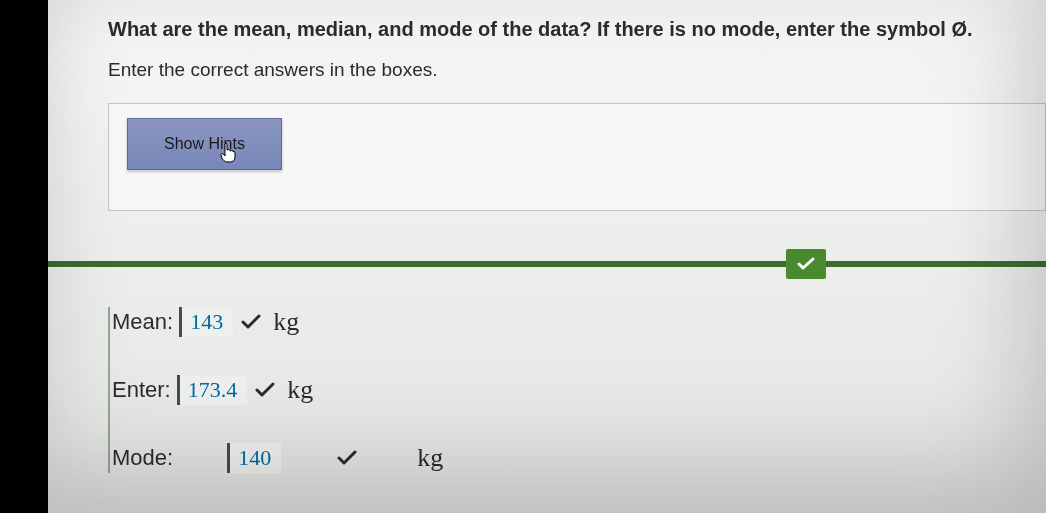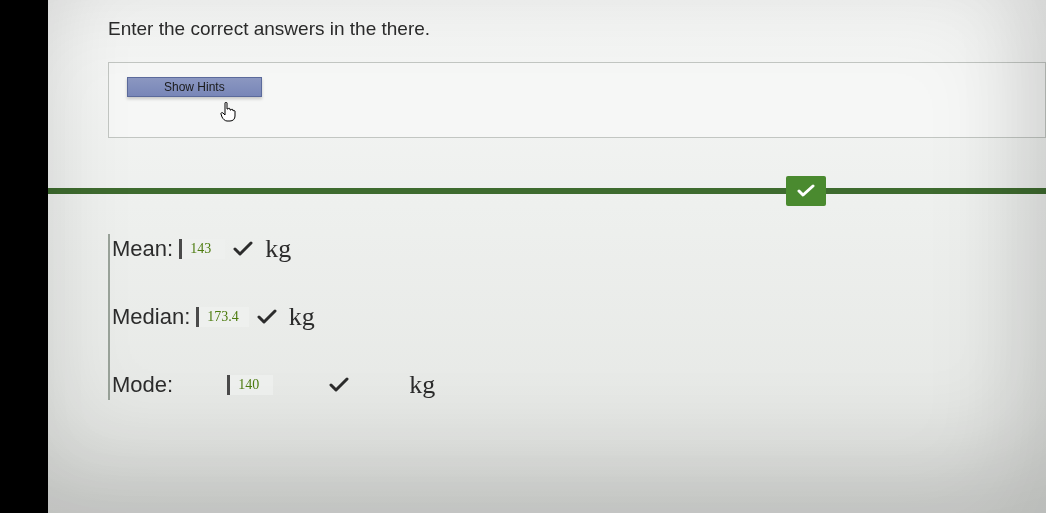--- a/index.html
+++ b/index.html
@@ -39,22 +39,22 @@
       background: #f6f7f6;
       padding: 14px 18px 40px 18px;
       margin-right: 0;
       width: calc(100% - 0px);
     }
     .show-hints-btn {
       display: inline-block;
       background: linear-gradient(180deg, #8b97c1 0%, #7886b8 100%);
       border: 1px solid #5b6a9b;
       color: #1a1a1a;
-      font-size: 12px;
-      padding: 2px 36px;
+      font-size: 16px;
+      padding: 16px 36px;
       cursor: pointer;
       position: relative;
       box-shadow: 0 2px 3px rgba(0,0,0,0.2);
     }
     .cursor-icon {
       position: absolute;
       left: 92px;
       top: 24px;
       font-size: 20px;
       color: #fff;
@@ -97,23 +97,23 @@
       color: #2c2c2c;
       margin-bottom: 38px;
     }
     .answer-row:last-child { margin-bottom: 12px; gap: 48px; }
     .answer-label { }
     .answer-box {
       margin-left: 6px;
       border-left: 3px solid #4a4a4a;
       background: #eef0ee;
       padding: 2px 10px 2px 8px;
-      color: #4d7c0f;
+      color: #0369a1;
       font-family: Georgia, 'Times New Roman', serif;
-      font-size: 14px;
+      font-size: 22px;
       min-width: 46px;
       text-align: left;
     }
     .check {
       margin-left: 8px;
       margin-right: 12px;
       display: inline-flex;
     }
     .check svg { display:block; }
     .unit {
@@ -128,21 +128,22 @@
       box-shadow: inset 0 -60px 90px rgba(0,0,0,0.12), inset -40px 0 90px rgba(0,0,0,0.08);
     }
   </style>
 </head>
 <body>
 
 <div class="black-bar"></div>
 
 <div class="page">
 
-  <div class="instruction">Enter the correct answers in the there.</div>
+  <div class="question">What are the mean, median, and mode of the data? If there is no mode, enter the symbol Ø.</div>
+  <div class="instruction">Enter the correct answers in the boxes.</div>
 
   <div class="hints-panel">
     <button class="show-hints-btn">
       <span>Show Hints</span>
       <span class="cursor-icon">
         <svg width="18" height="20" viewBox="0 0 18 20">
           <path d="M5 1 C5 0 7 0 7 1 L7 7 L8 7 C8 6 10 6 10 7 L10 8 L11 8 C11 7 13 7 13 8 L13 9 C13 8.5 15 8.5 15 9 L15 14 C15 17 13 19 10 19 L7 19 C5 19 3 17 2 15 L1 12 C0.5 11 2 10 3 11 L5 13 Z" fill="#fff" stroke="#000" stroke-width="1"></path>
         </svg>
       </span>
     </button>
@@ -164,21 +165,21 @@
       <span class="answer-box">143</span>
       <span class="check">
         <svg width="20" height="16" viewBox="0 0 20 16">
             <path d="M2 8 L7 13 L18 2" stroke="#2c2c2c" stroke-width="3" fill="none" stroke-linecap="round" stroke-linejoin="round"></path>
           </svg>
       </span>
       <span class="unit">kg</span>
     </div>
 
     <div class="answer-row">
-      <span class="answer-label">Median:</span>
+      <span class="answer-label">Enter:</span>
       <span class="answer-box">173.4</span>
       <span class="check">
         <svg width="20" height="16" viewBox="0 0 20 16">
             <path d="M2 8 L7 13 L18 2" stroke="#2c2c2c" stroke-width="3" fill="none" stroke-linecap="round" stroke-linejoin="round"></path>
           </svg>
       </span>
       <span class="unit">kg</span>
     </div>
 
     <div class="answer-row">

